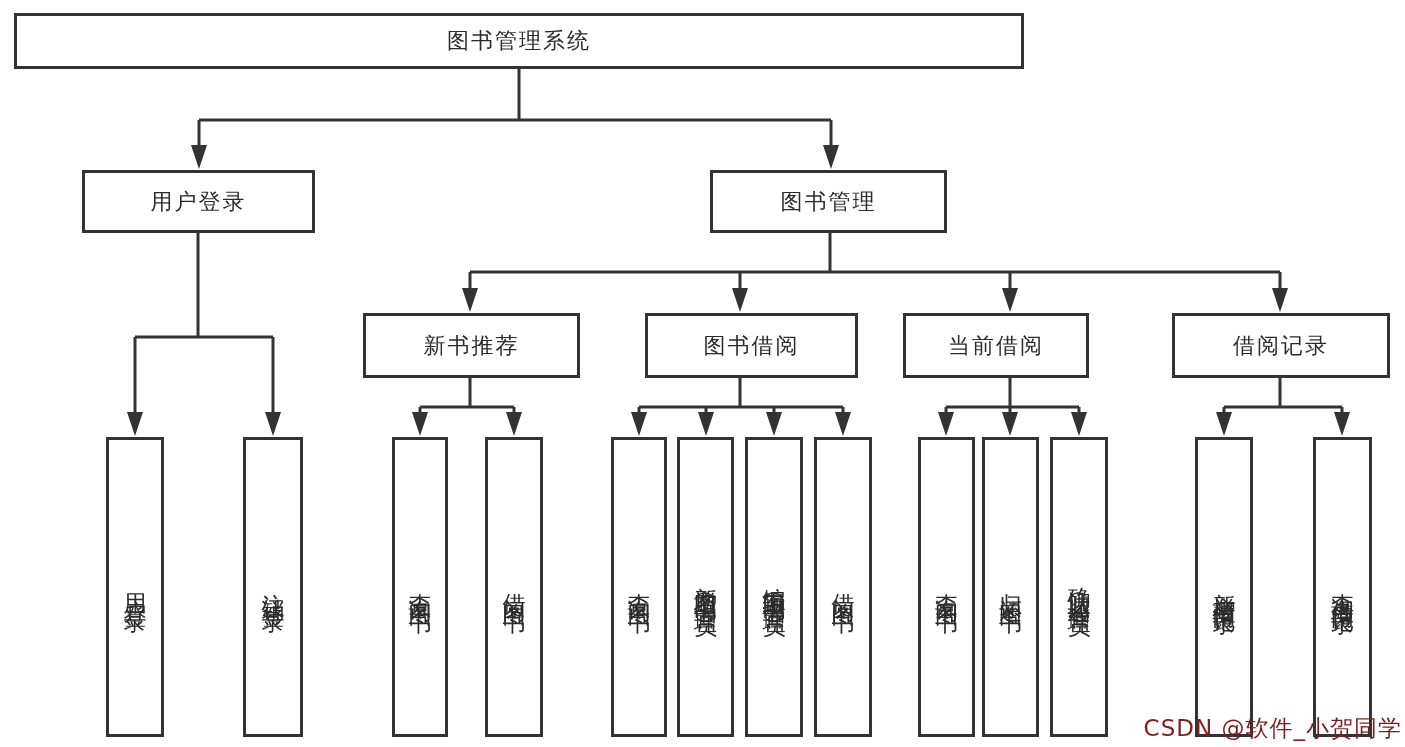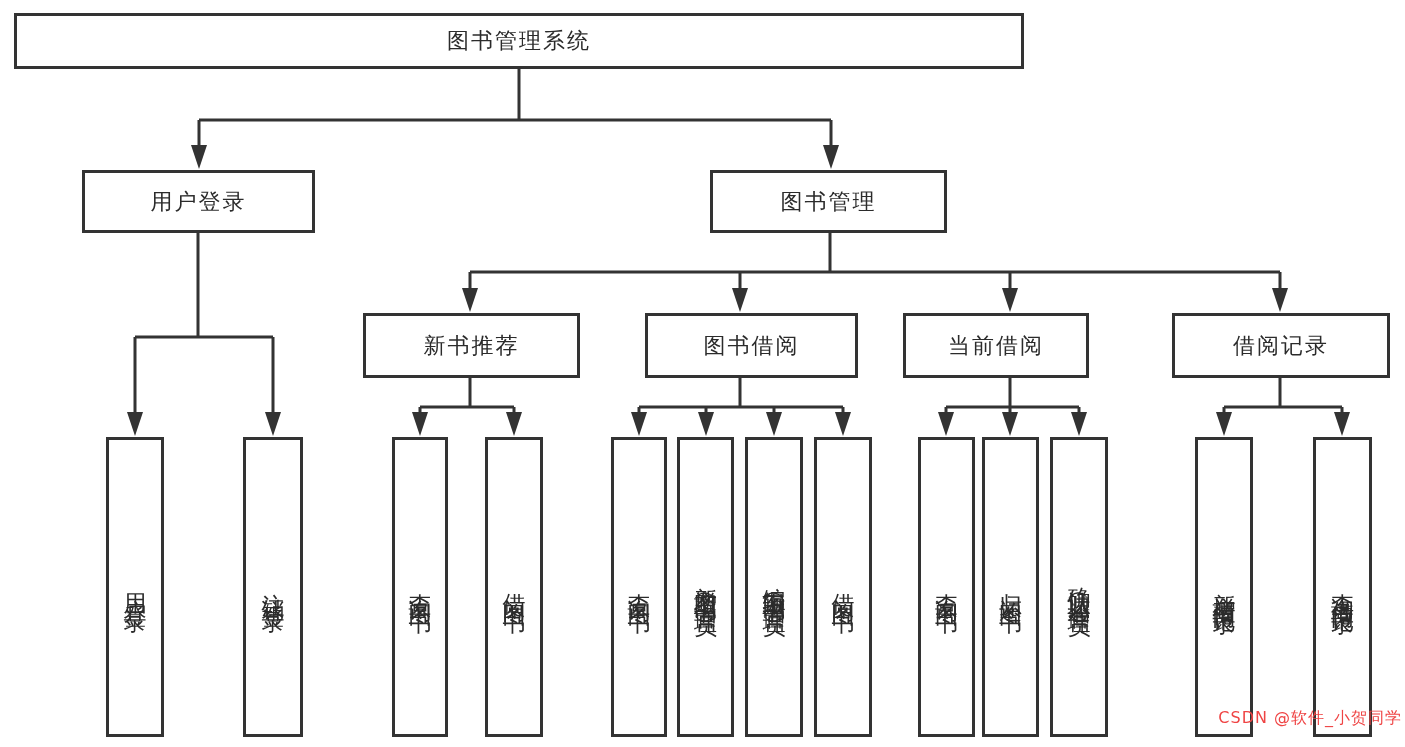--- a/index.html
+++ b/index.html
@@ -50,24 +50,24 @@
   .n-c2{left:677px;width:57px;letter-spacing:4px;}
   .n-c3{left:745px;width:58px;letter-spacing:4px;}
   .n-c4{left:814px;width:58px;}
   .n-d1{left:918px;width:57px;}
   .n-d2{left:982px;width:57px;}
   .n-d3{left:1050px;width:58px;letter-spacing:4px;}
   .n-e1{left:1195px;width:58px;letter-spacing:4px;}
   .n-e2{left:1313px;width:59px;letter-spacing:4px;}
   .watermark{
     position:absolute;
-    right:3px;bottom:18px;
+    right:3px;bottom:3px;
     z-index:3;
-    font-size:16px;
-    color:#ef4444;
+    font-size:23px;
+    color:#7f1d1d;
     letter-spacing:1px;
     white-space:nowrap;
   }
 </style>
 </head>
 <body>
 
 <div id="canvas">
 
   <svg class="connectors" width="1405" height="747" viewBox="0 0 1405 747" aria-hidden="true">

